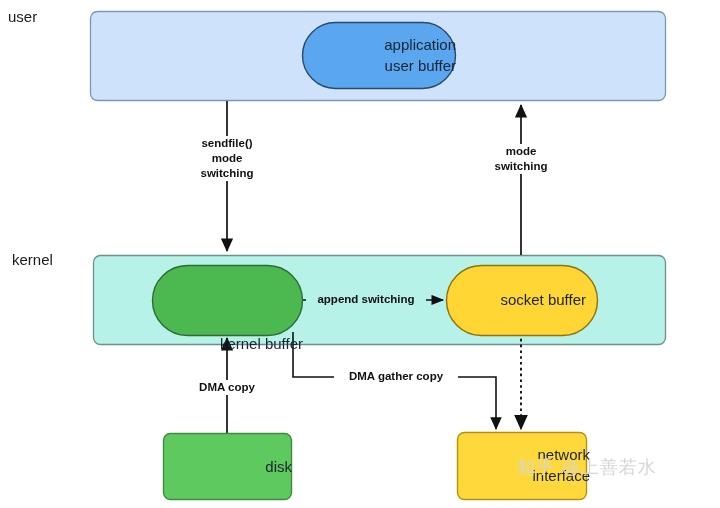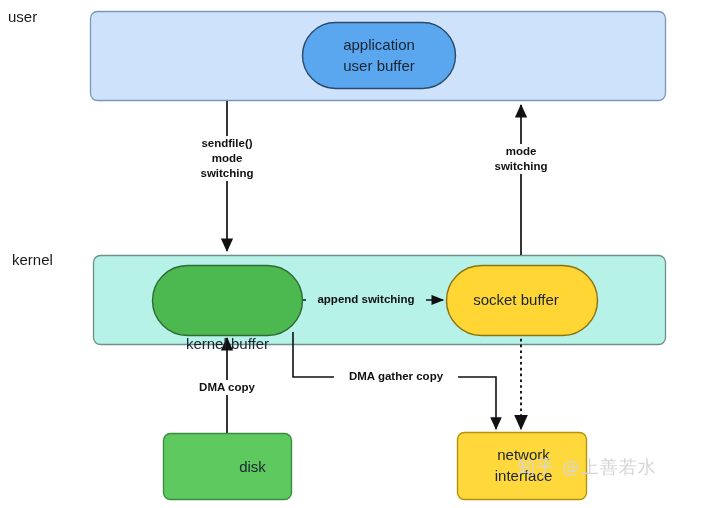--- a/index.html
+++ b/index.html
@@ -27,21 +27,21 @@
     font-family: "Liberation Sans", sans-serif;
     font-size: 15px;
     color: #1a1a1a;
     white-space: nowrap;
   }
   .node-label {
     position: absolute;
     font-family: "Liberation Sans", sans-serif;
     font-size: 15px;
     color: #1a2433;
-    text-align: center;
+    text-align: right;
     line-height: 21px;
     white-space: pre-line;
     pointer-events: none;
   }
   .edge-label {
     position: absolute;
     font-family: "Liberation Sans", sans-serif;
     font-size: 11.5px;
     font-weight: bold;
     color: #111111;
@@ -109,21 +109,21 @@
 
   <div class="zone-label" style="left:4px; top:251px;margin-left:8px;">kernel</div>
 
   <div class="node-label" style="left:302px; top:34px; width:154px;">application
 user buffer</div>
 
   <div class="node-label" style="left:152px; top:289px; width:151px;margin-top:44px;">kernel buffer</div>
 
   <div class="node-label" style="left:446px; top:289px; width:140px;">socket buffer</div>
 
-  <div class="node-label" style="left:163px; top:456px; width:129px;margin-left:25px;">disk</div>
+  <div class="node-label" style="left:163px; top:456px; width:129px;">disk</div>
 
   <div class="node-label" style="left:457px; top:444px; width:133px;">network
 interface</div>
 
   <div class="edge-label" style="left:177px; top:136px; width:100px;">sendfile()
 mode
 switching</div>
 
   <div class="edge-label" style="left:476px; top:144px; width:90px;">mode
 switching</div>

